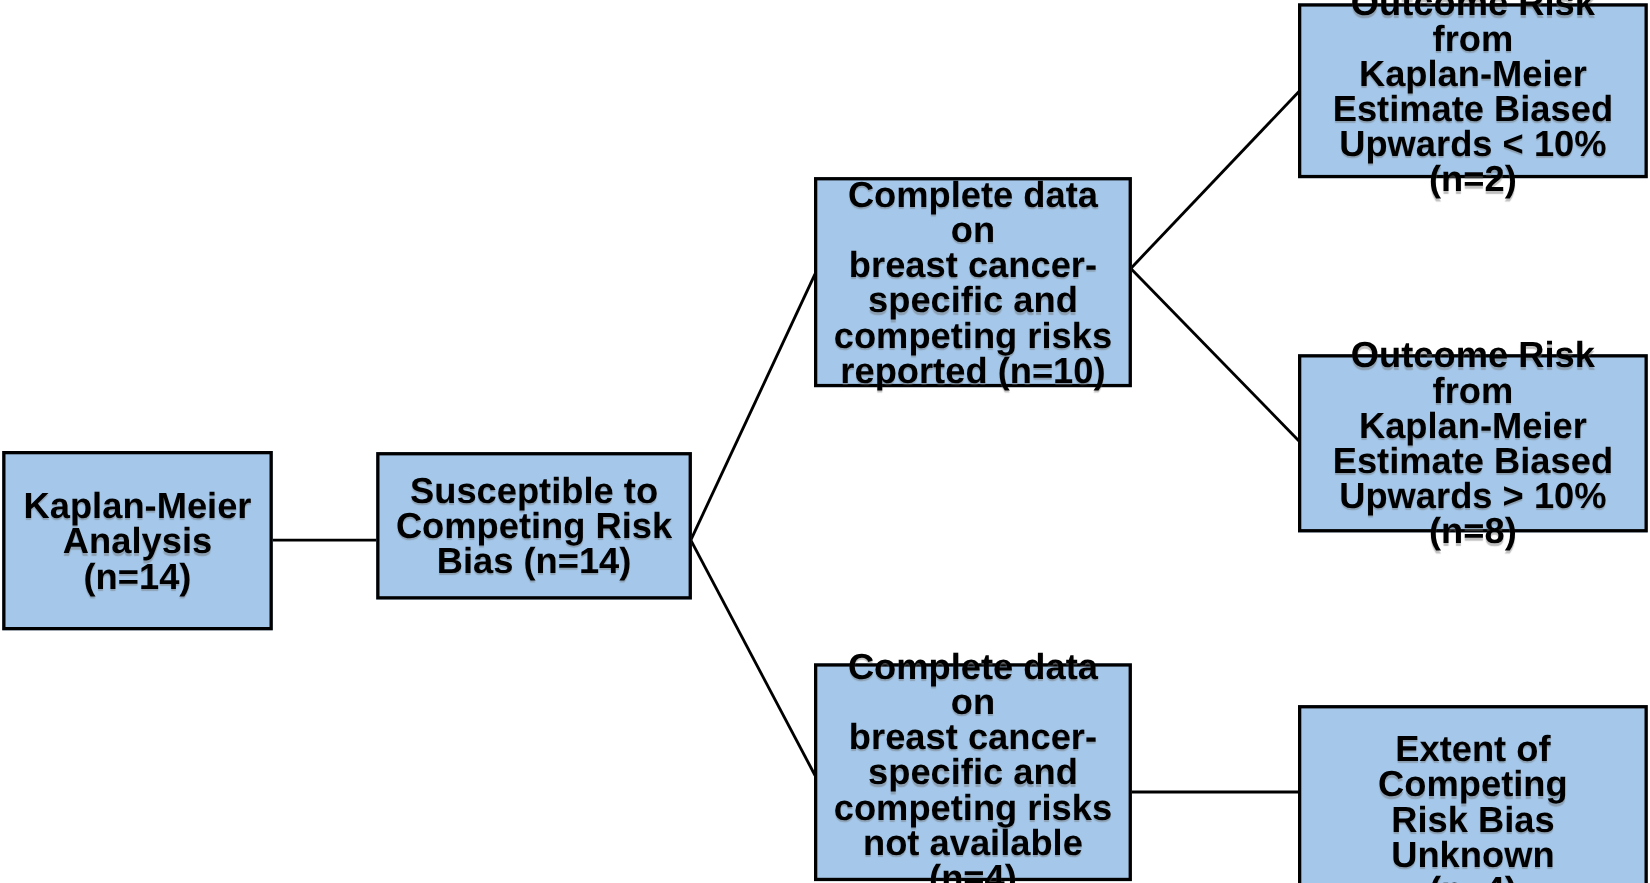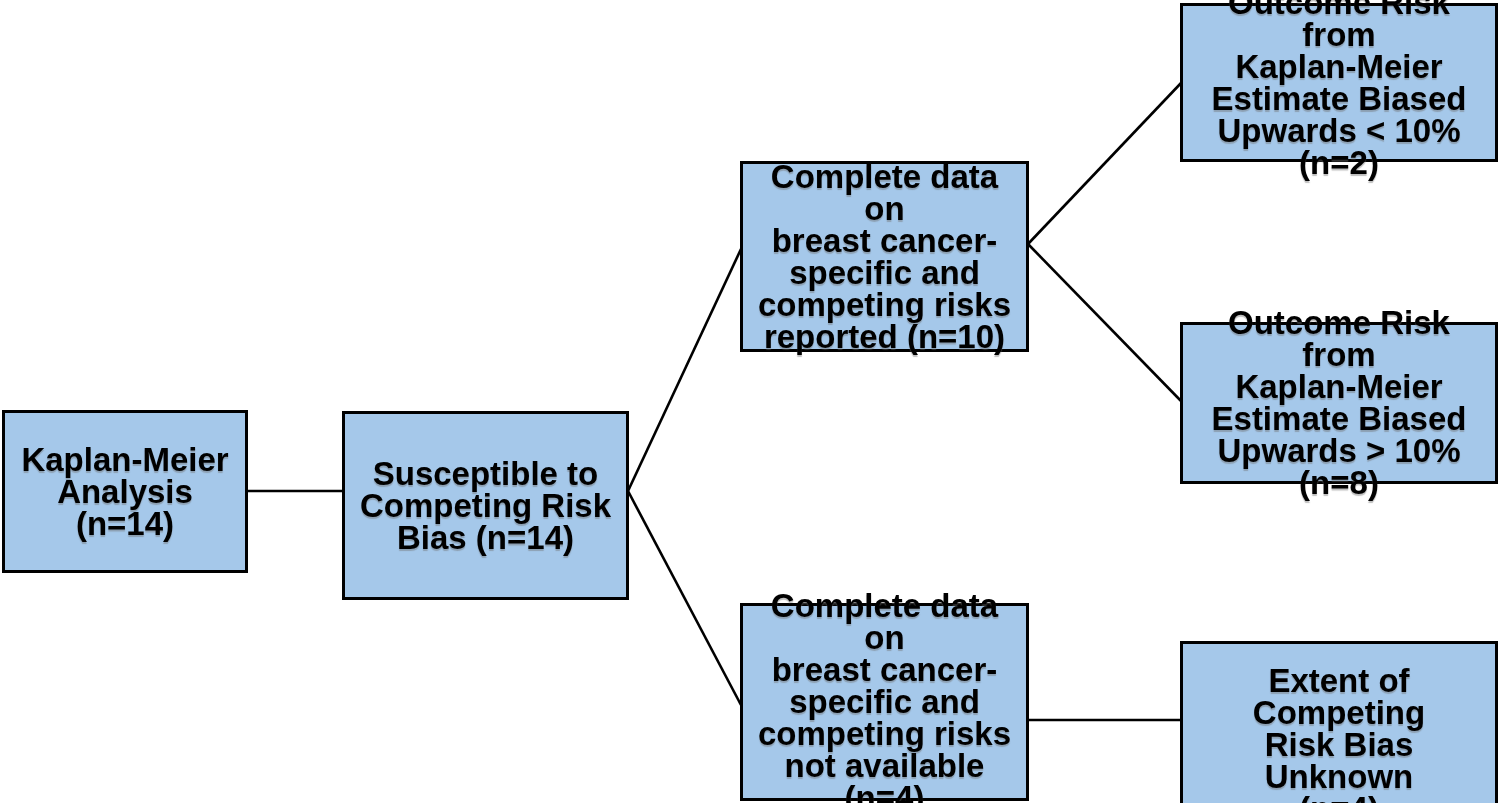--- a/index.html
+++ b/index.html
@@ -39,21 +39,21 @@
     white-space: pre-line;
     font-size: 33px;
     font-weight: bold;
     line-height: 32px;
     color: var(--text-color, #000000);
     text-shadow: 0px 2px 1px rgba(110, 110, 110, 0.45);
     padding: 0 4px;
   }
   
   .n-km        { left: 2px;    top: 410px; width: 246px; height: 163px; }
-  .n-susc      { left: 342px;  top: 411px; width: 287px; height: 189px; }
+  .n-susc      { left: 342px;  top: 411px; width: 287px; height: 134px; }
   .n-reported  { left: 740px;  top: 161px; width: 289px; height: 191px; }
   .n-notavail  { left: 740px;  top: 603px; width: 289px; height: 198px; }
   .n-lt10      { left: 1180px; top: 3px;   width: 318px; height: 159px; }
   .n-gt10      { left: 1180px; top: 322px; width: 318px; height: 162px; }
   .n-unknown   { left: 1180px; top: 641px; width: 318px; height: 208px; }
 </style>
 </head>
 <body>
 
 <div class="canvas">

